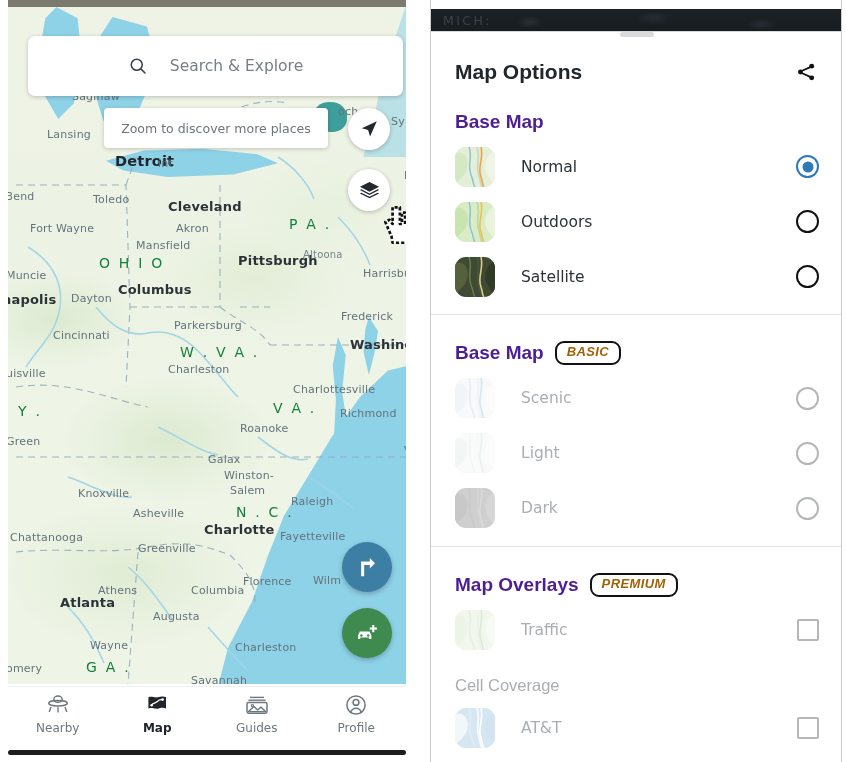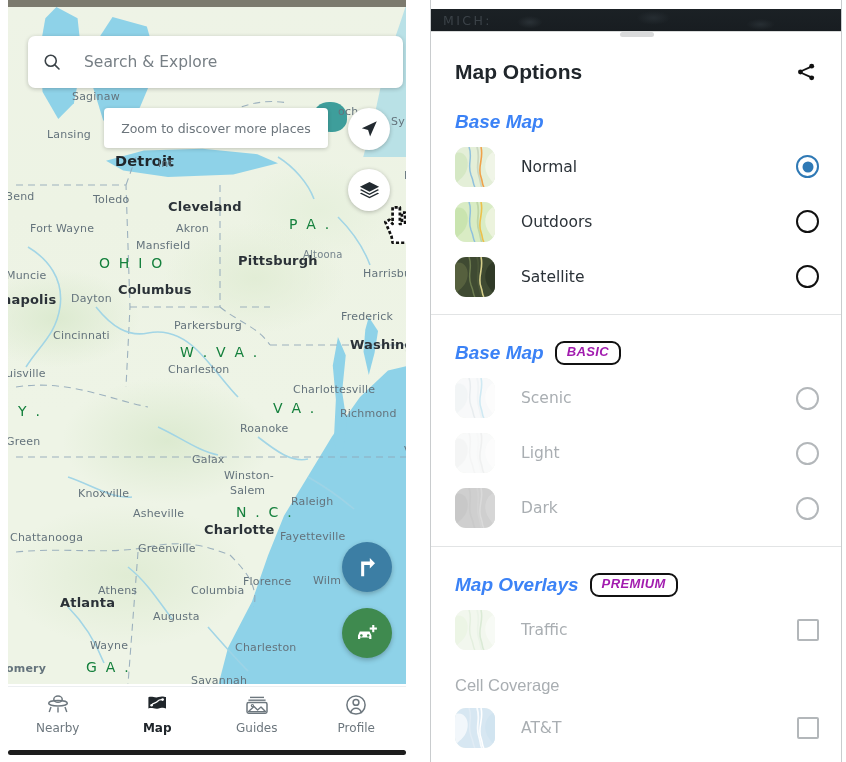--- a/index.html
+++ b/index.html
@@ -85,24 +85,24 @@
   }
   .mlabel.city   { font-size: 11px; color:#64737c; }
   .mlabel.major  { font-size: 13px; color:#2b3238; font-weight: bold; }
   .mlabel.big    { font-size: 14.5px; color:#20262b; font-weight: bold; }
   .mlabel.state  { font-size: 14px; color:#15803d; letter-spacing: 2.2px; font-weight:500; }
   .mlabel.small  { font-size: 10px; color:#74838c; }
 
   
   #searchbar {
     position: absolute; left: 20px; top: 29px;
-    width: 375px; height: 52px;
+    width: 375px; height: 60px;
     background: #fff; border-radius: 7px;
     box-shadow: 0 1px 4px rgba(0,0,0,.22);
-    display: flex; align-items: center; padding: 0 14px;
+    display: flex; align-items: center; padding: 0 14px; justify-content: center;
   }
   #searchbar .mag { width:20px; height:20px; flex:0 0 auto; }
   #searchbar .sv { margin-left: 22px; font-size: 15.5px; color: #777f85;
                    font-family:"DejaVu Sans",sans-serif; }
   
   #zoom-tip {
     position: absolute; left: 96px; top: 101px;
     width: 224px; height: 40px;
     background: #fff; border-radius: 4px;
     box-shadow: 0 1px 4px rgba(0,0,0,.20);
@@ -168,25 +168,25 @@
     padding: 27px 24px 0 24px;
   }
   .sheet-title { font-size:21px; font-weight:bold; color:#20262b;
                  font-family:"Liberation Sans", sans-serif; }
   .share-btn { width:26px; height:26px; display:flex; align-items:center; justify-content:center; }
 
   .section-head {
     display:flex; align-items:center; gap:11px;
     padding: 0 24px; margin-top: 26px;
   }
-  .section-title { font-size:19px; font-weight:bold; color:#3b82f6;font-style:italic; }
+  .section-title { font-size:19px; font-weight:bold; color:#4c1d95; }
   .pill {
     border:2px solid #111; border-radius:9px; padding:2px 10px 3px 10px;
     font-size:13px; font-weight:bold; font-style:italic; letter-spacing:.4px;
-    color:#a21caf; line-height:1.15;
+    color:#a16207; line-height:1.15;
   }
   .opt-list { margin-top: 6px; }
   .opt-row {
     display:flex; align-items:center;
     padding: 0 24px; height: 55px;
   }
   .thumb {
     width:40px; height:40px; border-radius:11px; flex:0 0 auto;
     background:#e9efe2; overflow:hidden; position:relative;
   }
@@ -305,40 +305,40 @@
           <div class="mlabel major" style="left: 342px; top: 330px;">Washing</div>
           <div class="mlabel city" style="left: -2px; top: 360px;">uisville</div>
           <div class="mlabel city" style="left: 160px; top: 356px;">Charleston</div>
           <div class="mlabel city" style="left: 285px; top: 376px;">Charlottesville</div>
           <div class="mlabel state" style="left: 10px; top: 396px;">Y .</div>
           <div class="mlabel state" style="left: 265px; top: 393px;">V A .</div>
           <div class="mlabel city" style="left: 332px; top: 400px;">Richmond</div>
           <div class="mlabel city" style="left: 232px; top: 415px;">Roanoke</div>
           <div class="mlabel city" style="left: -2px; top: 428px;">Green</div>
           <div class="mlabel city" style="left: 396px; top: 437px;">Vi</div>
-          <div class="mlabel city" style="left: 184px; top: 446px;">Galax</div>
+          <div class="mlabel city" style="left: 200px; top: 446px;">Galax</div>
           <div class="mlabel city" style="left: 216px; top: 462px;">Winston-</div>
           <div class="mlabel city" style="left: 222px; top: 477px;">Salem</div>
           <div class="mlabel city" style="left: 70px; top: 480px;">Knoxville</div>
           <div class="mlabel city" style="left: 283px; top: 488px;">Raleigh</div>
           <div class="mlabel city" style="left: 125px; top: 500px;">Asheville</div>
           <div class="mlabel state" style="left: 228px; top: 497px;">N . C .</div>
           <div class="mlabel major" style="left: 196px; top: 515px;">Charlotte</div>
           <div class="mlabel city" style="left: 2px; top: 524px;">Chattanooga</div>
           <div class="mlabel city" style="left: 272px; top: 523px;">Fayetteville</div>
           <div class="mlabel city" style="left: 130px; top: 535px;">Greenville</div>
           <div class="mlabel city" style="left: 235px; top: 568px;">Florence</div>
           <div class="mlabel city" style="left: 305px; top: 567px;">Wilm</div>
           <div class="mlabel city" style="left: 90px; top: 577px;">Athens</div>
           <div class="mlabel city" style="left: 183px; top: 577px;">Columbia</div>
           <div class="mlabel major" style="left: 52px; top: 588px;">Atlanta</div>
           <div class="mlabel city" style="left: 145px; top: 603px;">Augusta</div>
           <div class="mlabel city" style="left: 82px; top: 632px;">Wayne</div>
           <div class="mlabel city" style="left: 227px; top: 634px;">Charleston</div>
-          <div class="mlabel city" style="left: -2px; top: 655px; font-weight: bold;">omery</div>
+          <div class="mlabel city" style="left: -2px; top: 655px;">omery</div>
           <div class="mlabel state" style="left: 78px; top: 652px;">G A .</div>
           <div class="mlabel city" style="left: 183px; top: 667px;">Savannah</div>
         </div>
 
       <div id="searchbar">
         <svg class="mag" viewBox="0 0 24 24">
           <circle cx="10.5" cy="10.5" r="6.6" fill="none" stroke="#3b4348" stroke-width="1.9"></circle>
           <line x1="15.4" y1="15.4" x2="20.4" y2="20.4" stroke="#3b4348" stroke-width="1.9" stroke-linecap="round"></line>
         </svg>
         <span class="sv">Search &amp; Explore</span>

